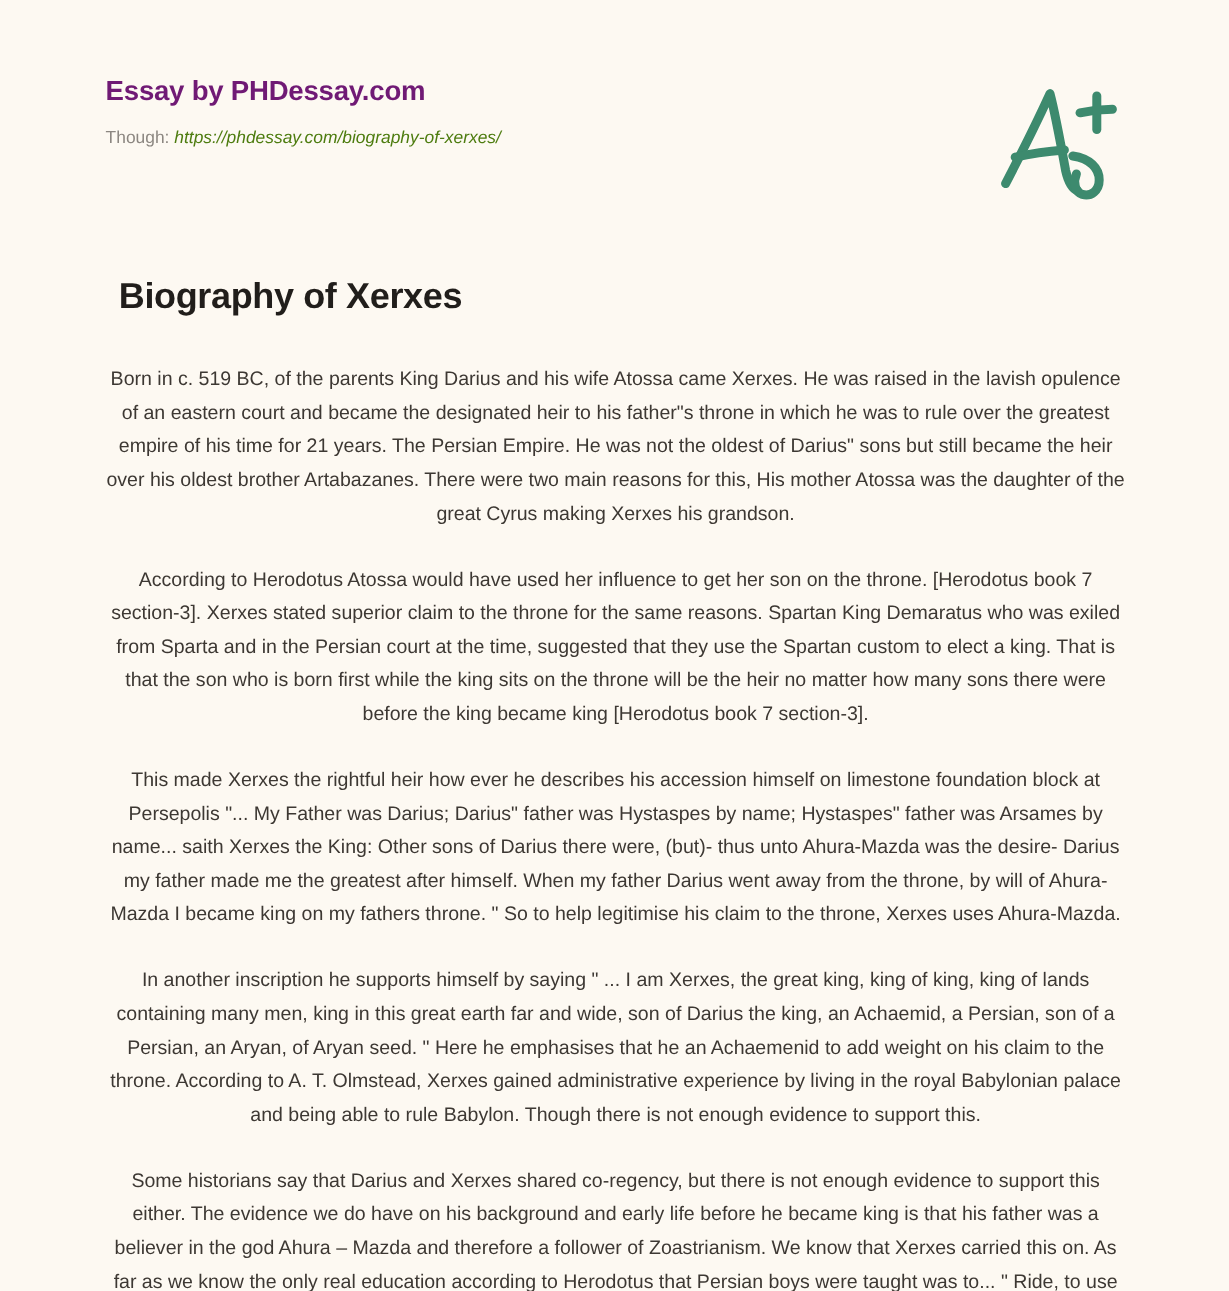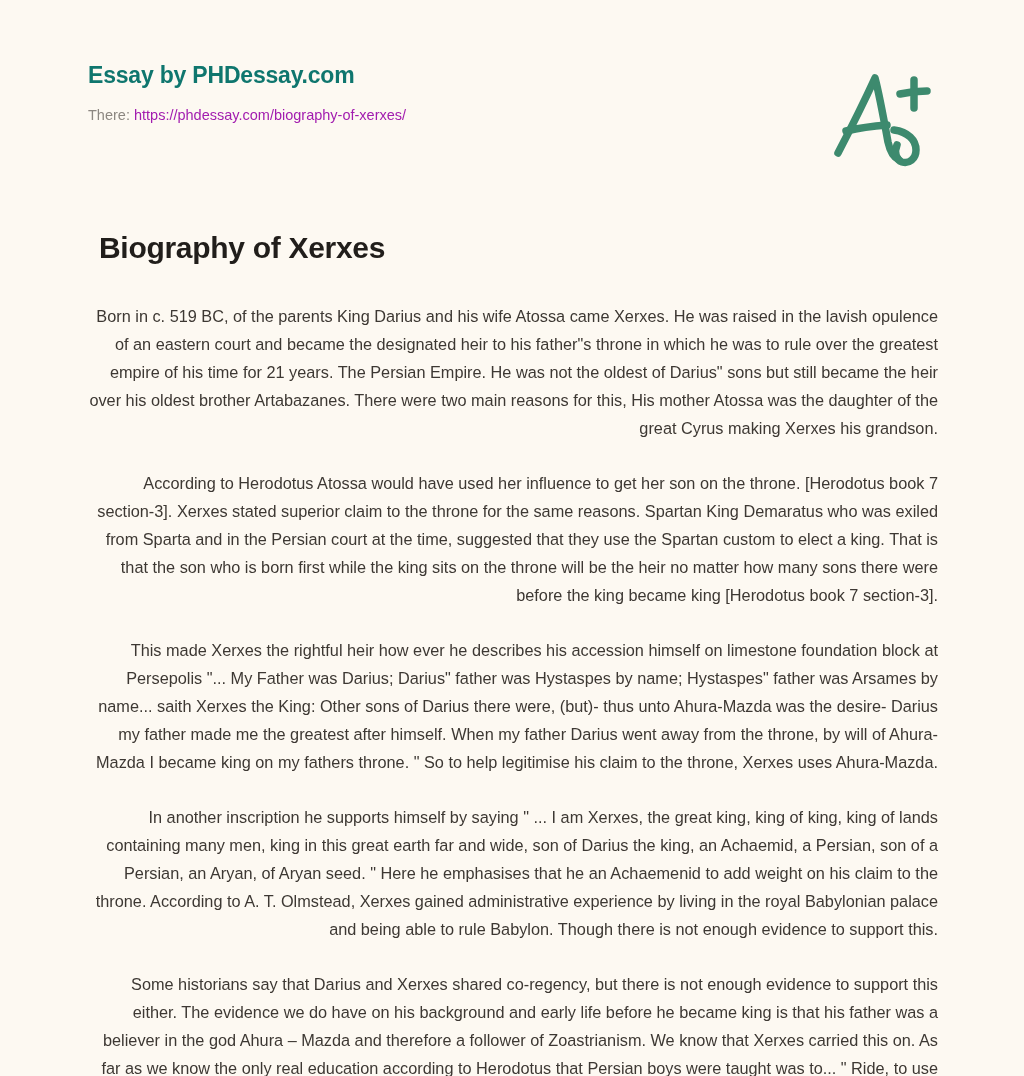--- a/index.html
+++ b/index.html
@@ -26,36 +26,37 @@
   .masthead {
     position: absolute;
     left: 88px;
     top: 62px;
     width: 700px;
   }
   .brand-line {
     font-size: 23px;
     font-weight: bold;
     letter-spacing: -0.2px;
-    color: #0f766e;
+    color: #701a75;
     line-height: 1.2;
     margin: 0;
   }
   .source-line {
     margin: 17px 0 0 0;
     font-size: 14.5px;
     line-height: 1.2;
     color: #8c8781;
   }
   .source-label {
     color: #8c8781;
   }
   .source-url {
-    color: #a21caf;
+    color: #4d7c0f;
     text-decoration: none;
+    font-style: italic;
   }
   
   .logo {
     position: absolute;
     right: 78px;
     top: 58px;
     width: 120px;
     height: 120px;
   }
   .logo svg {
@@ -79,35 +80,35 @@
     line-height: 1.25;
   }
   .article-body {
     margin-top: 35px;
   }
   .article-body p {
     margin: 0 0 27px 0;
     font-size: 16.3px;
     line-height: 28px;
     color: #3d3833;
-    text-align: right;
+    text-align: center;
   }
   .article-body p:last-child {
     margin-bottom: 0;
   }
 </style>
 </head>
 <body>
 
 <div class="page">
 
   <div class="masthead">
     <div class="brand-line">Essay by PHDessay.com</div>
     <div class="source-line">
-      <span class="source-label">There:</span>
+      <span class="source-label">Though:</span>
       <a class="source-url" href="#">https://phdessay.com/biography-of-xerxes/</a>
     </div>
   </div>
 
   <div class="logo">
     <svg viewBox="0 0 120 120" aria-hidden="true">
       <g fill="none" stroke="#3d8a6e" stroke-width="7.5" stroke-linecap="round" stroke-linejoin="round">
         <path d="M12 95 C 24 72, 38 44, 49 20 C 53 35, 58 62, 62 84 C 64 93, 67 99, 72 101"></path>
         <path d="M20 73 C 33 70, 48 68, 61 67"></path>
         <path d="M68 72 C 82 74, 90 82, 90 92 C 90 101, 83 106, 76 104 C 70 102, 68 94, 71 87"></path>

